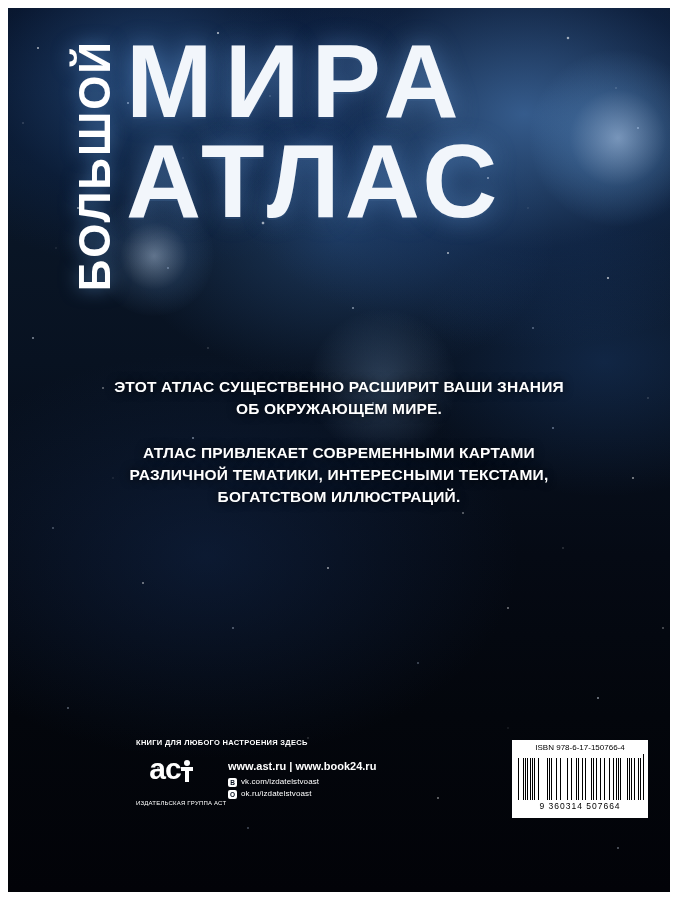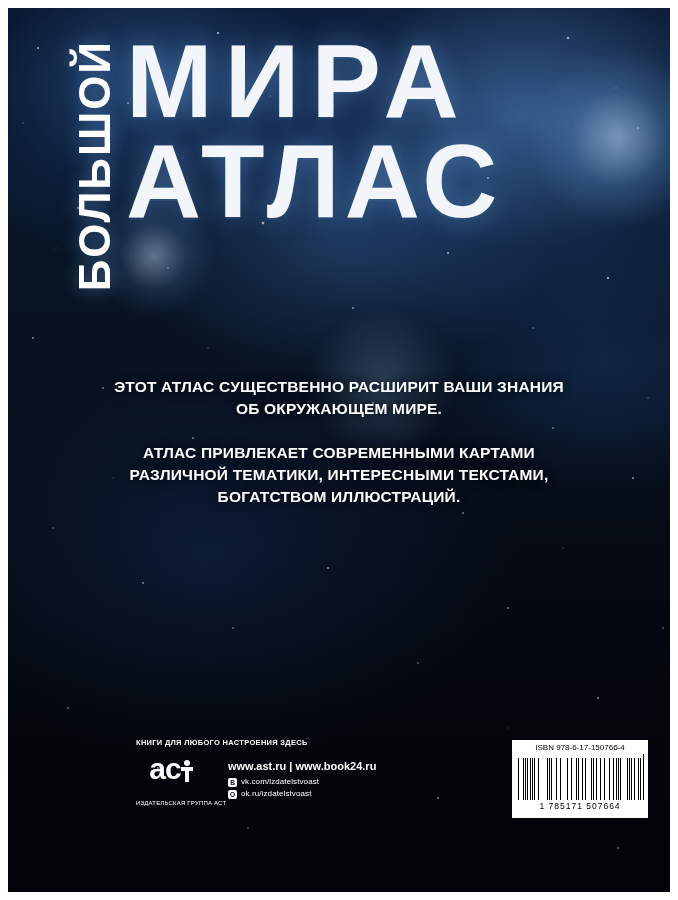--- a/index.html
+++ b/index.html
@@ -512,19 +512,19 @@
             <i style="width: 2px; background: transparent; height: 100%;"></i>
             <i style="width: 1px; height: 92%;"></i>
             <i style="width: 2px; background: transparent; height: 100%;"></i>
             <i style="width: 3px; height: 92%;"></i>
             <i style="width: 2px; background: transparent; height: 100%;"></i>
             <i style="width: 1px; height: 92%;"></i>
             <i style="width: 2px; background: transparent; height: 100%;"></i>
             <i style="width: 2px; height: 100%;"></i>
             <i style="width: 1px; background: transparent; height: 100%;"></i>
           </div>
-        <div class="barcode-digits">1 785171 507664</div>
+        <div class="barcode-digits">9 360314 507664</div>
       </div>
 
     </div>
   </div>
 
 </div>
 
 </body></html>

